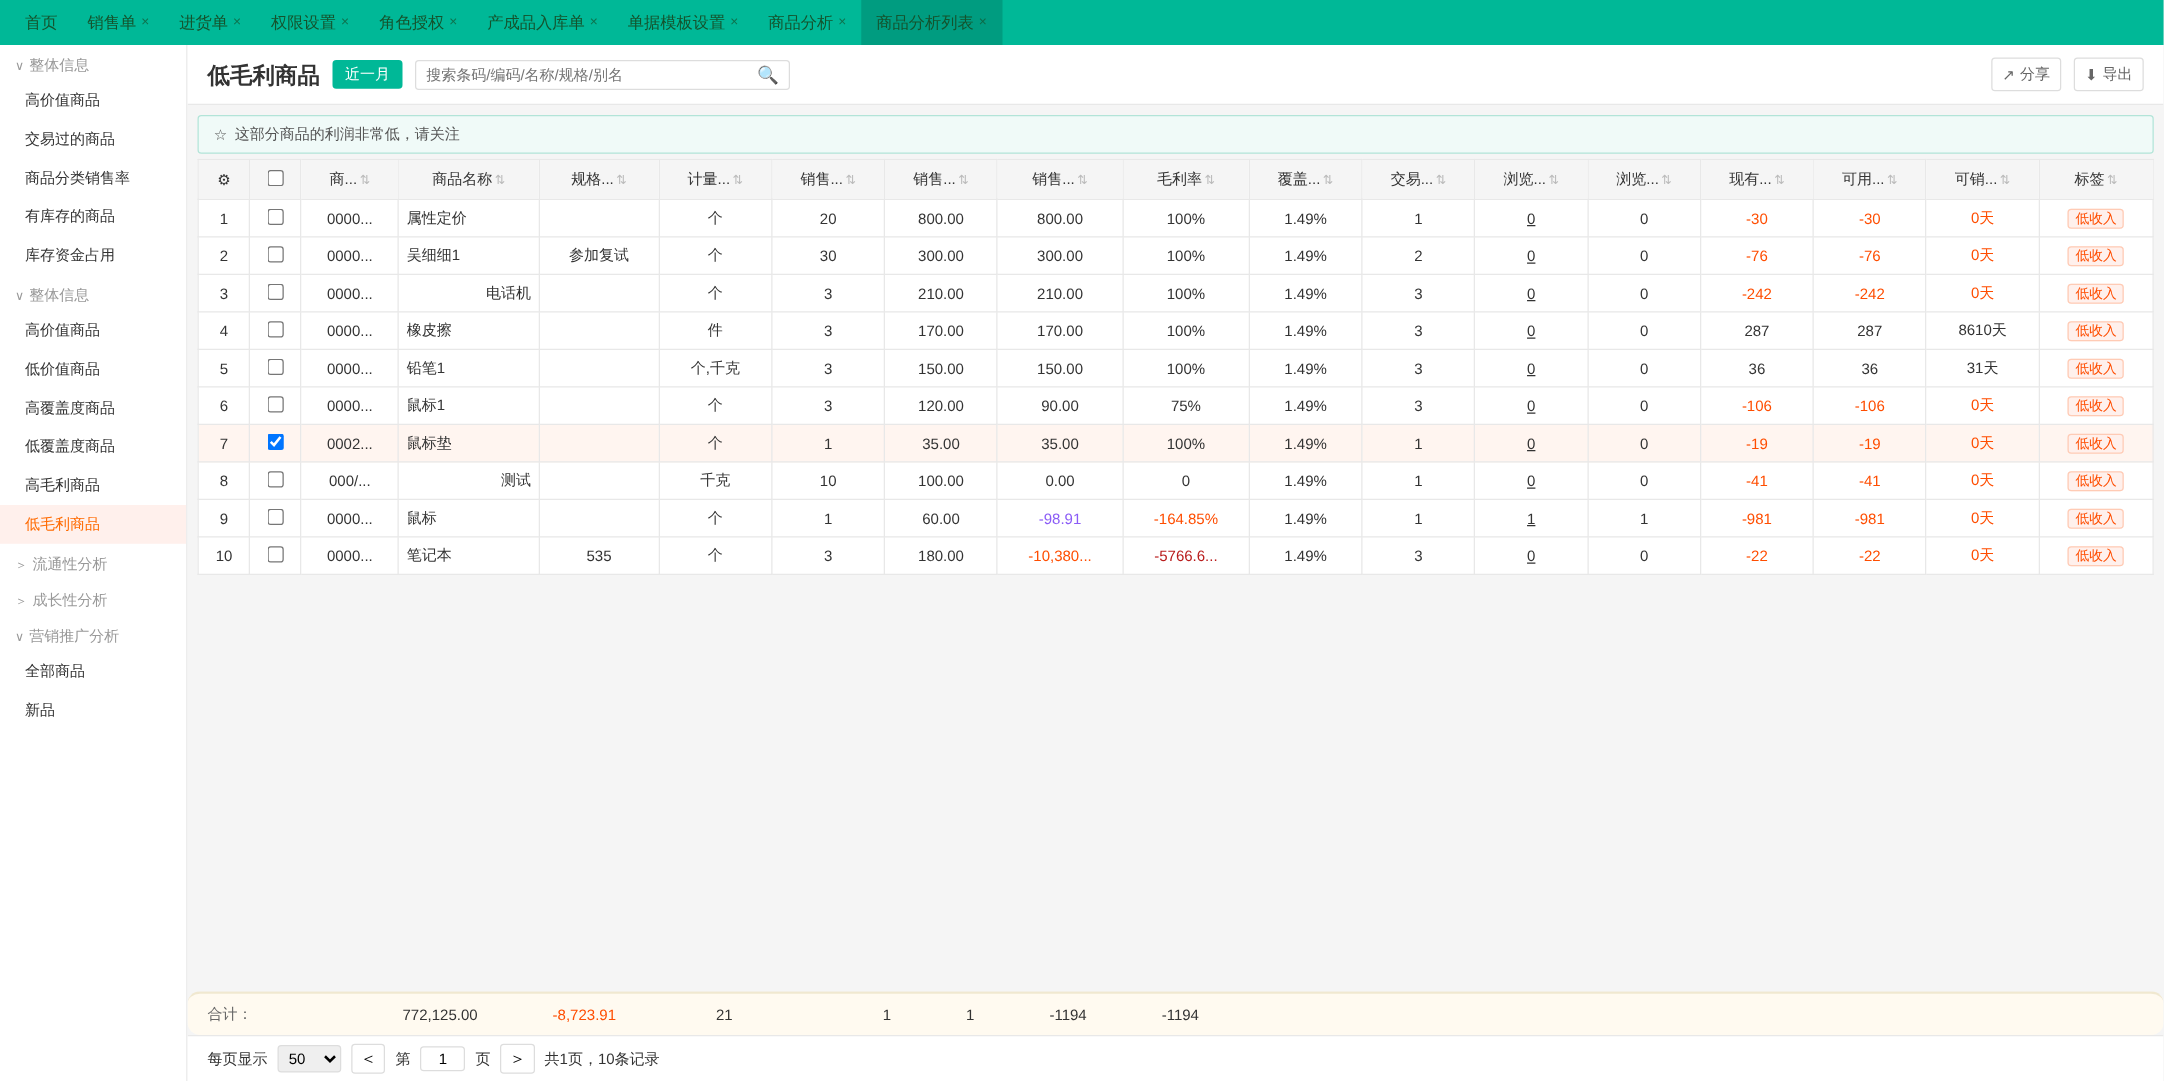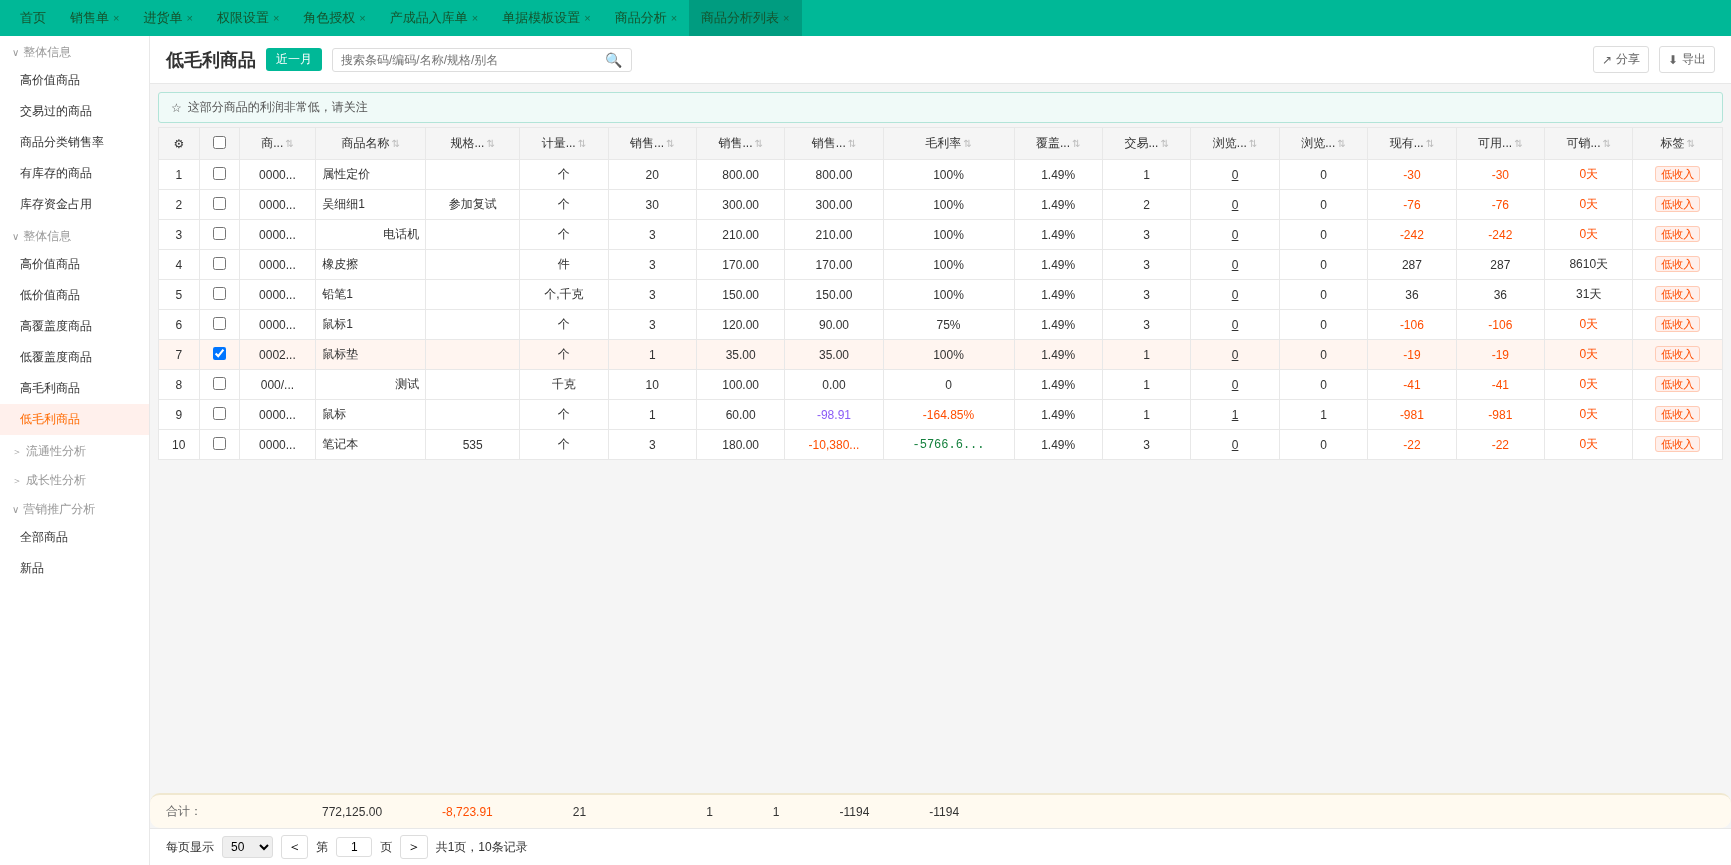--- a/index.html
+++ b/index.html
@@ -542,21 +542,21 @@
             <tr>
       <td>10</td>
       <td><input type="checkbox" style=""></td>
       <td>0000...</td>
       <td style="text-align:left;">笔记本</td>
       <td>535</td>
       <td>个</td>
       <td>3</td>
       <td>180.00</td>
       <td style="color:#ff4d00;">-10,380...</td>
-      <td style="color:#15803d;font-family:Liberation Mono, monospace;">-5766.6...</td>
+      <td style="color:#b91c1c;">-5766.6...</td>
       <td>1.49%</td>
       <td>3</td>
       <td class="link-text" style="text-decoration:underline;">0</td>
       <td>0</td>
       <td style="color:#ff4d00;">-22</td>
       <td style="color:#ff4d00;">-22</td>
       <td style="color:#ff4d00;">0天</td>
       <td><span class="tag-badge">低收入</span></td>
     </tr>
           </tbody>

